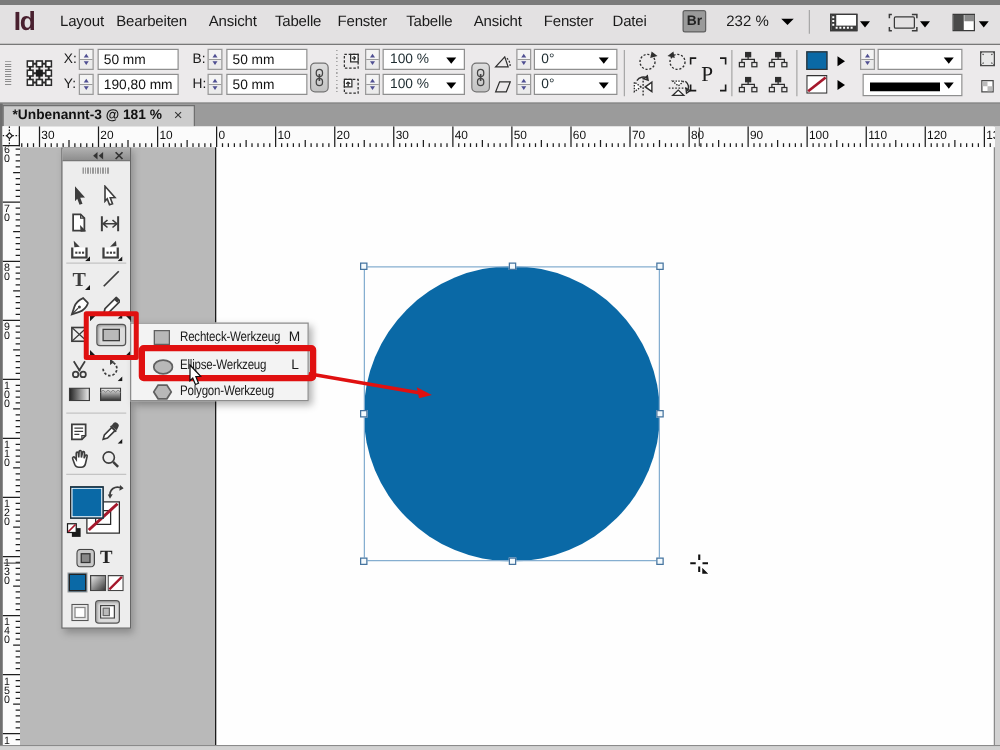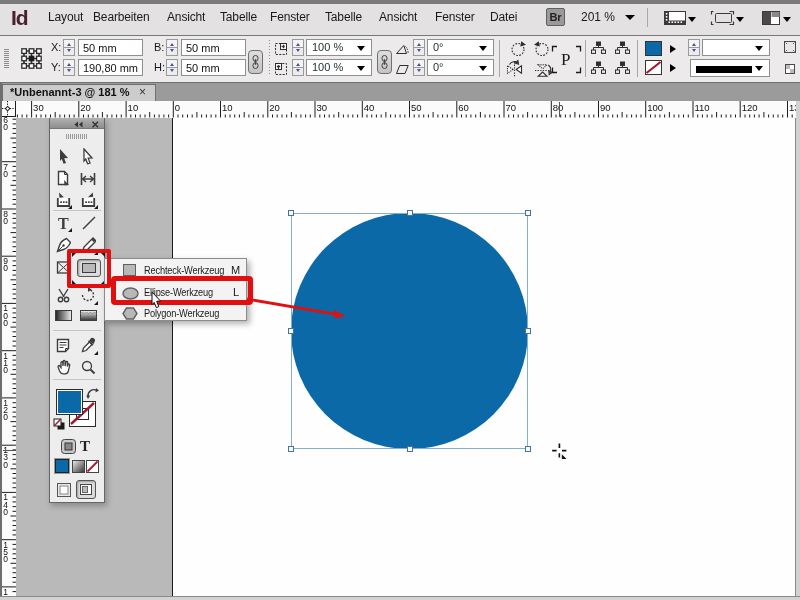--- a/index.html
+++ b/index.html
@@ -25,21 +25,21 @@
 <div class="mi" style="left:48px;top:4px">Layout</div>
 <div class="mi" style="left:93px;top:4px">Bearbeiten</div>
 <div class="mi" style="left:167px;top:4px">Ansicht</div>
 <div class="mi" style="left:220px;top:4px">Tabelle</div>
 <div class="mi" style="left:270px;top:4px">Fenster</div>
 <div class="mi" style="left:325px;top:4px">Tabelle</div>
 <div class="mi" style="left:379px;top:4px">Ansicht</div>
 <div class="mi" style="left:435px;top:4px">Fenster</div>
 <div class="mi" style="left:490px;top:4px">Datei</div>
 <div class="a" style="left:546px;top:8px;width:19px;height:18px;background:#9a9a9a;border:1px solid #606060;border-radius:2px;box-sizing:border-box;font-size:11px;font-weight:bold;color:#222;text-align:center;line-height:16px">Br</div>
-<div class="a" style="left:581px;top:10px;font-size:12px;color:#1a1a1a">201 %</div>
+<div class="a" style="left:581px;top:10px;font-size:12px;color:#1a1a1a">232 %</div>
 <div class="a" style="left:625px;top:15px;width:0;height:0;border-left:5px solid transparent;border-right:5px solid transparent;border-top:5px solid #000"></div>
 <div class="sep" style="left:647px;top:8px;height:19px"></div>
 <svg class="a" style="left:663px;top:8px" width="135" height="20" viewBox="0 0 135 20">
 <g fill="none" stroke="#3a3a3a">
 <rect x="1.5" y="3.5" width="21" height="13" fill="#fff"></rect>
 <rect x="1.5" y="3.5" width="21" height="13" fill="none"></rect>
 <rect x="2" y="4" width="4" height="12" fill="#3a3a3a" stroke="none"></rect>
 <rect x="4" y="12.5" width="18" height="3.5" fill="#3a3a3a" stroke="none"></rect>
 <g fill="#fff" stroke="none">
         <rect x="2.8" y="5" width="1.6" height="1.6"></rect>

